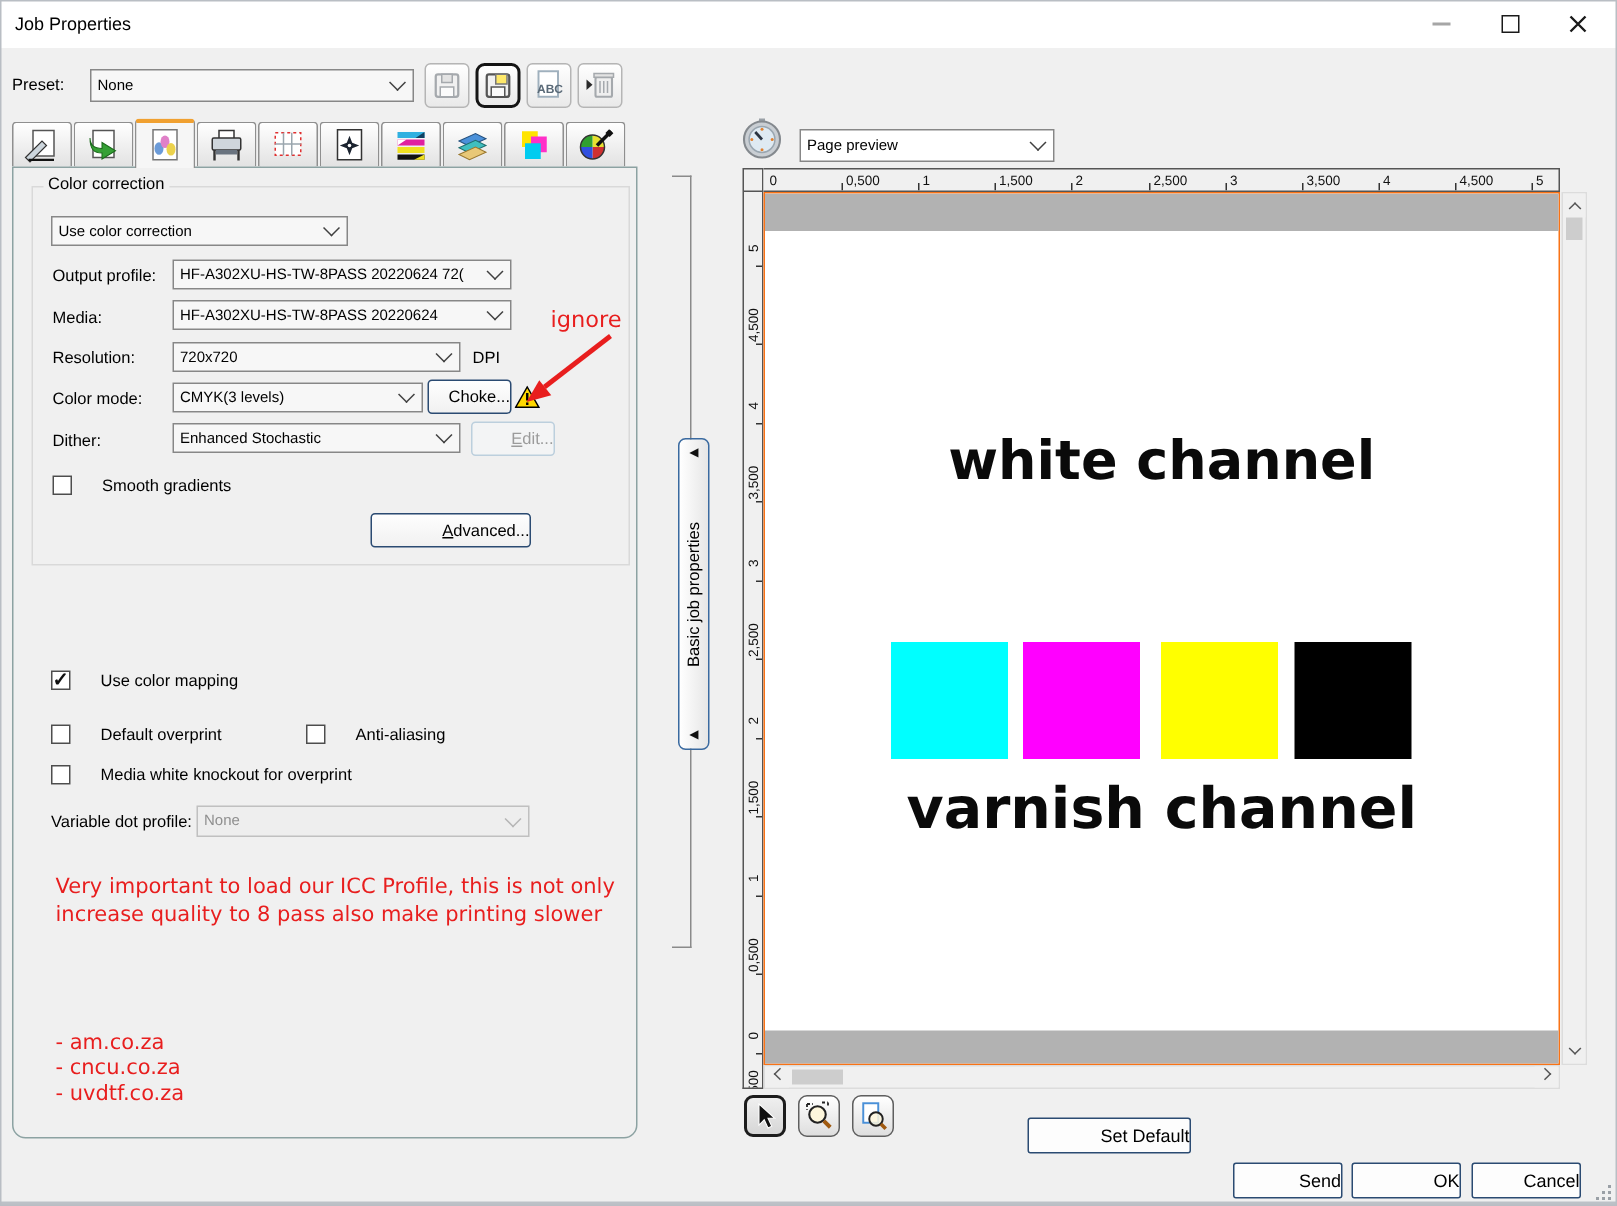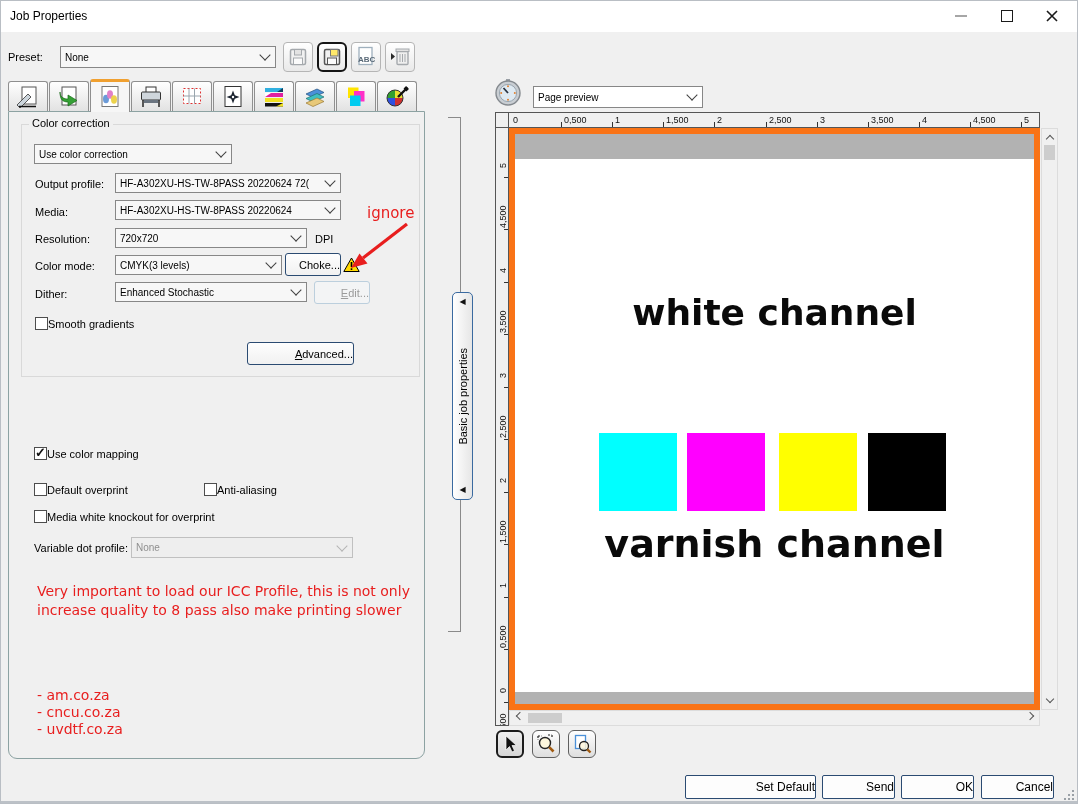--- a/index.html
+++ b/index.html
@@ -21,21 +21,21 @@
   .dd.dis{background:#eeeeee;border-color:#c0c0c0}
   .dd.dis .val{color:#8f8f8f}
   .dd.dis .chv{border-color:#b5b5b5}
   .chv{display:inline-block;width:7px;height:7px;border-right:1.5px solid #404040;border-bottom:1.5px solid #404040;transform:rotate(45deg);margin-top:-4px}
   .chv.up{transform:rotate(-135deg);margin-top:4px}
   .chv.left{transform:rotate(135deg);margin-left:3px}
   .chv.right{transform:rotate(-45deg);margin-right:3px}
   .chv.sm{width:5px;height:5px;border-width:1.3px;border-color:#555}
 
   
-  .cbrow{position:absolute;display:flex;align-items:center;gap:0}
+  .cbrow{position:absolute;display:flex;align-items:center;gap:20px}
   .cb{width:13px;height:13px;border:1px solid #4d4d4d;background:#fff;position:relative;flex:0 0 13px;box-sizing:border-box}
   .cb.on::after{content:"✓";position:absolute;left:0px;top:-3px;font-size:13px;font-weight:bold;color:#101010}
 
   
   .btn{position:absolute;display:flex;align-items:center;justify-content:flex-end;
        background:linear-gradient(#fefefe,#f1f1f1);border:1px solid #2b4b72;border-radius:3px;
        font-size:11px;color:#000;box-sizing:border-box}
   .btn.dis{border-color:#bccfdd;color:#9b9b9b;background:#f3f4f5}
   .btn.foot{font-size:12px;border-radius:2px;background:#fdfdfd}
   .u1{display:block}
@@ -65,21 +65,21 @@
         justify-content:space-between;padding:5px 0;box-sizing:border-box;z-index:5}
   .vtab .tri{font-size:8px;color:#111;line-height:1}
   .vtab .vlabel{writing-mode:vertical-rl;transform:rotate(180deg);font-size:11px;color:#000;white-space:nowrap}
 
   
   .ruler{position:absolute;background:#f0f0f0;box-sizing:border-box;overflow:hidden}
   .rlbl{position:absolute;font-size:9px;color:#111;white-space:nowrap}
   .tick{position:absolute;background:#333}
   .vnum{position:absolute;left:0;width:13px;height:40px;display:flex;align-items:center;justify-content:center;
         writing-mode:vertical-rl;transform:rotate(180deg);font-size:9px;color:#111}
-  .canvas{position:absolute;left:509px;top:128px;width:531px;height:582px;border:6px solid #f97316;background:#fff;overflow:hidden;box-sizing:border-box}
+  .canvas{position:absolute;left:509px;top:128px;width:531px;height:582px;border:1px solid #f97316;background:#fff;overflow:hidden;box-sizing:border-box}
   .band{position:absolute;left:0;width:531px;background:#b2b2b2}
   .chan-txt{position:absolute;left:0;right:0;text-align:center;font-family:"DejaVu Sans",sans-serif;font-weight:bold;color:#0a0a0a}
   .swatch{position:absolute;top:299px;width:78px;height:78px}
 
   
   .sb{position:absolute;background:#f0f0f0;box-sizing:border-box;border:1px solid #dcdcdc}
   .sb-arrow{position:absolute;display:flex;align-items:center;justify-content:center;background:#f0f0f0}
   .sb-thumb{position:absolute;background:#cdcdcd}
 
   .toolbtn{position:absolute;width:28px;height:28px;border:1px solid #5f5f5f;border-radius:6px;
@@ -443,21 +443,21 @@
   </svg>
 </div>
 <div class="toolbtn" style="left:568px;top:730px">
   <svg width="22" height="22" viewBox="0 0 22 22">
     <rect x="4.5" y="2.5" width="10" height="13" fill="#fff" stroke="#4a90d8" stroke-width="1.3"></rect>
     <circle cx="13" cy="13" r="4.5" fill="rgba(253,246,220,0.85)" stroke="#222" stroke-width="1.3"></circle>
     <line x1="16.3" y1="16.3" x2="19.5" y2="19.5" stroke="#a05a10" stroke-width="2.4"></line>
   </svg>
 </div>
 
-<div class="btn foot" style="left:685px;top:775px;width:131px;height:24px">
+<div class="btn foot" style="left:685px;top:745px;width:109px;height:24px">
   <span>Set Default</span>
 </div>
 <div class="btn foot" style="left:822px;top:775px;width:73px;height:24px">
   <span>Send</span>
 </div>
 <div class="btn foot" style="left:901px;top:775px;width:73px;height:24px">
   <span>OK</span>
 </div>
 <div class="btn foot" style="left:981px;top:775px;width:73px;height:24px">
   <span>Cancel</span>

